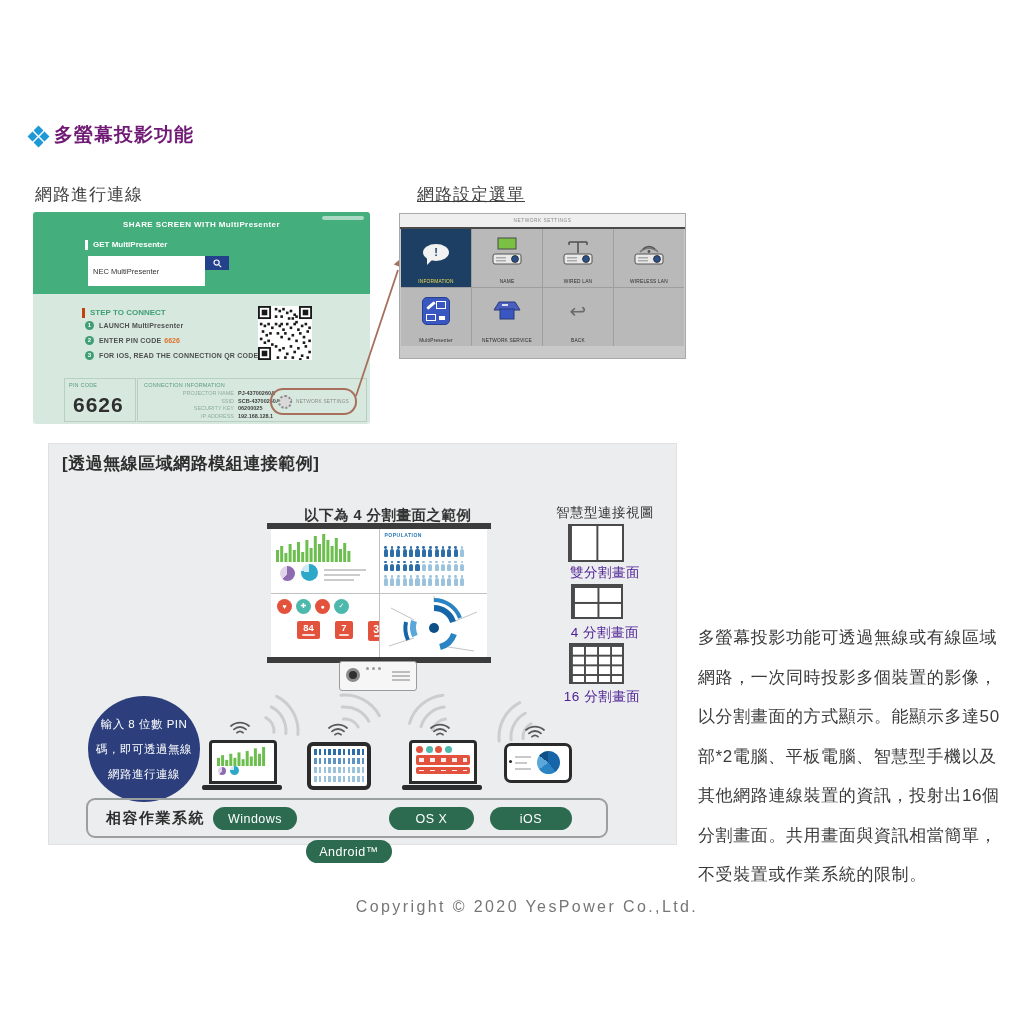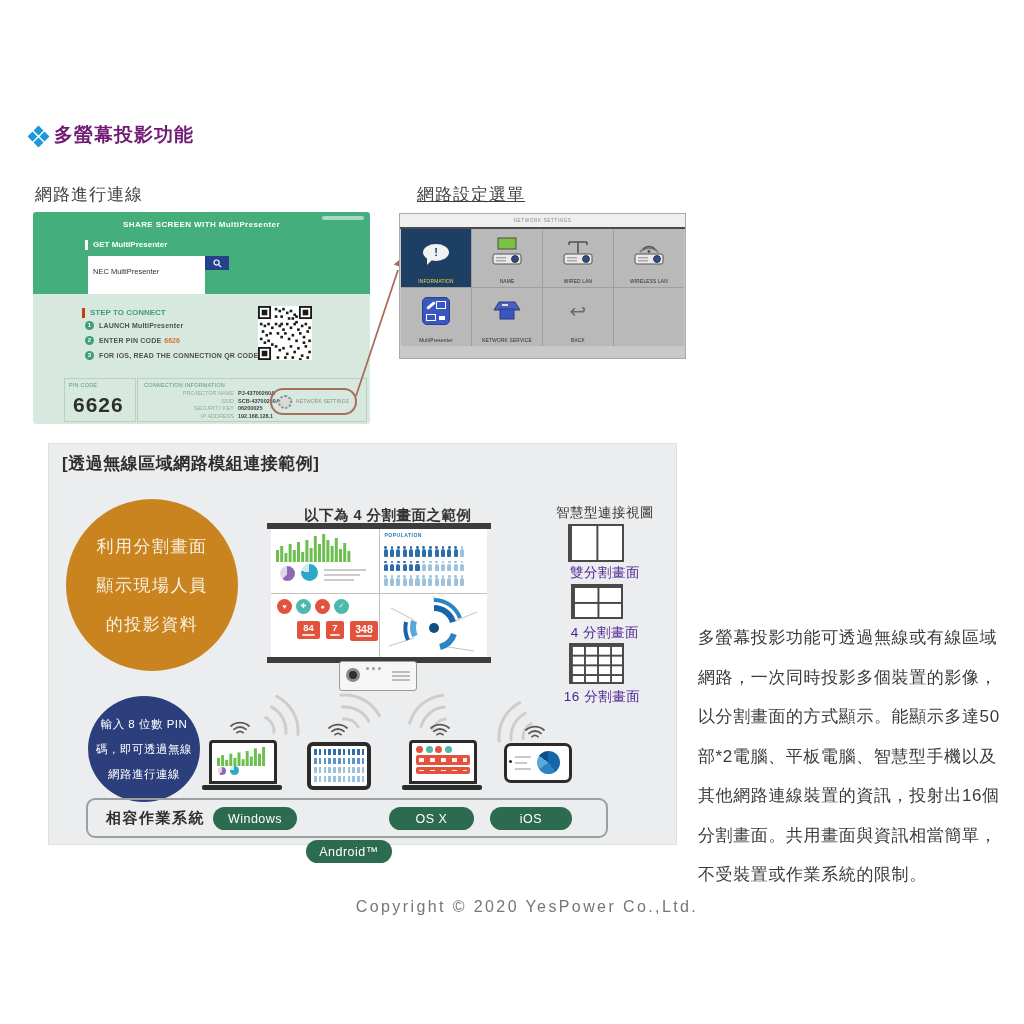--- a/index.html
+++ b/index.html
@@ -18,21 +18,21 @@
   .sec-label{font-size:17px;color:#3f3f3f;letter-spacing:1px;}
 
   
   .sv-panel{left:33px;top:212px;width:337px;height:212px;border-radius:3px;overflow:visible;}
   .sv-top{position:absolute;left:0;top:0;width:337px;height:82px;background:#44ae7c;border-radius:3px 3px 0 0;}
   .sv-bottom{position:absolute;left:0;top:82px;width:337px;height:130px;background:#d7e9df;border-radius:0 0 3px 3px;}
   .sv-header{position:absolute;left:0;top:8px;width:100%;text-align:center;color:#fff;font-size:8px;font-weight:bold;letter-spacing:.4px;}
   .sv-corner{position:absolute;right:6px;top:4px;width:42px;height:4px;background:rgba(255,255,255,.55);border-radius:2px;}
   .sv-get{position:absolute;left:52px;top:28px;font-size:8px;font-weight:bold;color:#fff;border-left:3px solid #fff;padding-left:5px;line-height:10px;}
   .sv-search{position:absolute;left:55px;top:44px;display:flex;}
-  .sv-input{width:112px;height:30px;border:none;background:#fff;font-size:7.5px;color:#333;padding:0 0 8px 5px;font-family:inherit;}
+  .sv-input{width:112px;height:30px;border:none;background:#fff;font-size:7.5px;color:#333;padding:0 0 0 5px;font-family:inherit;}
   .sv-btn{width:24px;height:14px;background:#24418c;display:flex;align-items:center;justify-content:center;}
   .sv-steptitle{position:absolute;left:49px;top:14px;font-size:8px;font-weight:bold;color:#3f9e74;border-left:3px solid #c2410c;padding-left:5px;line-height:10px;}
   .step{position:absolute;left:52px;display:flex;align-items:center;height:10px;}
   .step-num{width:9px;height:9px;border-radius:50%;background:#3f9e74;color:#fff;font-size:6px;font-weight:bold;display:flex;align-items:center;justify-content:center;margin-right:5px;flex:none;}
   .step-text{font-size:7px;font-weight:bold;color:#4f4f4f;letter-spacing:.2px;white-space:nowrap;}
   .step-pin{color:#e0702c;margin-left:3px;font-size:7px;font-weight:bold;}
   .qr{position:absolute;left:225px;top:12px;}
   .infobox{position:absolute;border:1px solid #b7d0c2;}
   .ib-title{position:absolute;left:4px;top:3px;font-size:5.5px;color:#5a9b7c;letter-spacing:.2px;}
   .pin-value{position:absolute;left:8px;top:14px;font-size:21px;font-weight:bold;color:#2f2f2f;letter-spacing:1px;}
@@ -84,21 +84,21 @@
   .person::before{content:"";position:absolute;left:.7px;top:0;width:2.8px;height:2.8px;border-radius:50%;background:currentColor;}
   .person::after{content:"";position:absolute;left:0;top:3.4px;width:4.2px;height:7.2px;border-radius:2px 2px 1px 1px;background:currentColor;}
   .p-dark{color:#2d6da8;} .p-light{color:#9cc3dd;}
   .pie{position:absolute;border-radius:50%;}
   .pie1{left:9px;top:37px;width:15px;height:15px;background:conic-gradient(#8e6bb0 0 62%,#ded5ea 0);}
   .pie2{left:30px;top:35px;width:17px;height:17px;background:conic-gradient(#2ea8c9 0 78%,#cfeaf3 0);}
   .gline{position:absolute;height:1.5px;background:#cbcbcb;}
   .stat-circles{position:absolute;left:6px;top:5px;display:flex;gap:4px;}
   .scirc{width:15px;height:15px;border-radius:50%;display:flex;align-items:center;justify-content:center;color:#fff;font-size:7px;}
   .sc-red{background:#e2523c;} .sc-teal{background:#4db8ac;}
-  .stat-boxes{position:absolute;left:6px;top:27px;display:flex;gap:6px;align-items:flex-start;padding-left:20px;}
+  .stat-boxes{position:absolute;left:6px;top:27px;display:flex;gap:15px;align-items:flex-start;padding-left:20px;}
   .sbox{height:18px;background:#e2523c;border-radius:2px;color:#fff;font-weight:bold;font-size:9.5px;
         display:flex;align-items:center;justify-content:center;flex-direction:column;line-height:10px;}
   .sbox .sub{width:60%;height:2px;background:rgba(255,255,255,.8);margin-top:1.5px;border-radius:1px;}
   .sbox.teal{background:#4db8ac;}
   .split-title{position:absolute;left:503px;top:60px;width:106px;text-align:center;font-size:13.5px;color:#333;letter-spacing:.5px;}
   .split-box{position:absolute;background-color:#fff;border:2px solid #4a4a4a;box-sizing:border-box;}
   .split-2{left:519px;top:80px;width:56px;height:38px;background-image:linear-gradient(to right,#4a4a4a 2px,transparent 2px);background-size:50.8% 100%;}
   .split-4{left:522px;top:140px;width:52px;height:35px;background-image:linear-gradient(to right,#4a4a4a 2px,transparent 2px),linear-gradient(to bottom,#4a4a4a 2px,transparent 2px);background-size:51% 51.5%;}
   .split-16{left:520px;top:199px;width:55px;height:41px;background-image:linear-gradient(to right,#4a4a4a 1.5px,transparent 1.5px),linear-gradient(to bottom,#4a4a4a 1.5px,transparent 1.5px);background-size:25.6% 26.2%;}
   .split-lbl{position:absolute;width:110px;text-align:center;font-size:13.5px;color:#4c1d95;letter-spacing:.5px;}
@@ -383,25 +383,20 @@
 
       <div class="tile">
         <div class="tile-label"></div>
       </div>
     </div>
   </div>
 
   <div class="abs ex-panel">
     <div class="ex-title">[透過無線區域網路模組連接範例]</div>
 
-    <div class="orange-circle">
-      <div>利用分割畫面</div>
-      <div>顯示現場人員</div>
-      <div>的投影資料</div>
-    </div>
 
     <div class="ex-caption">以下為 4 分割畫面之範例</div>
 
     <div class="screen-wrap">
       <div class="screen-bar" style="top:0;"></div>
       <div class="screen-body">
         <div class="quad">
           <svg id="tl-bars" width="78" height="30" viewBox="0 0 78 30" style="position:absolute;left:4px;top:3px;">
               <rect x="1" y="18" width="3" height="12" fill="#6cbf4e"></rect>
               <rect x="5.2" y="14" width="3" height="16" fill="#6cbf4e"></rect>

